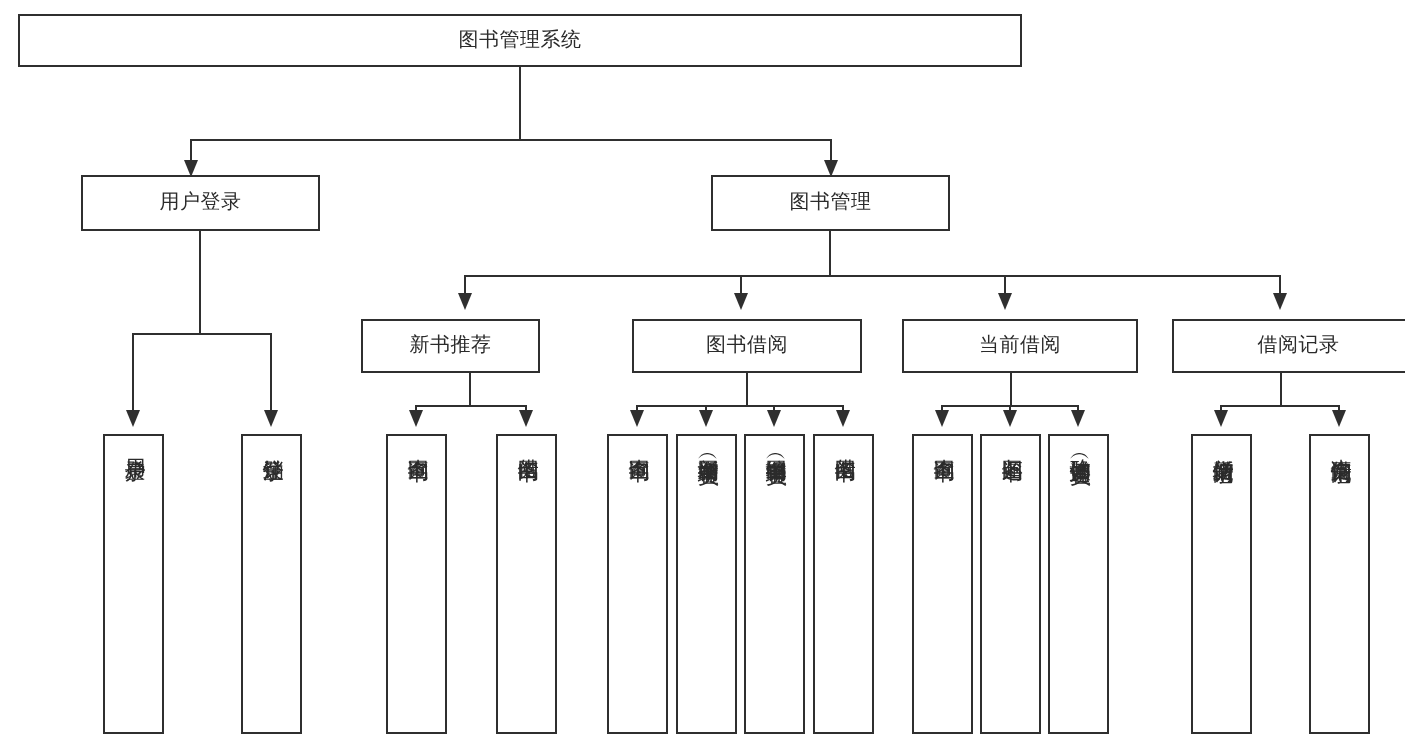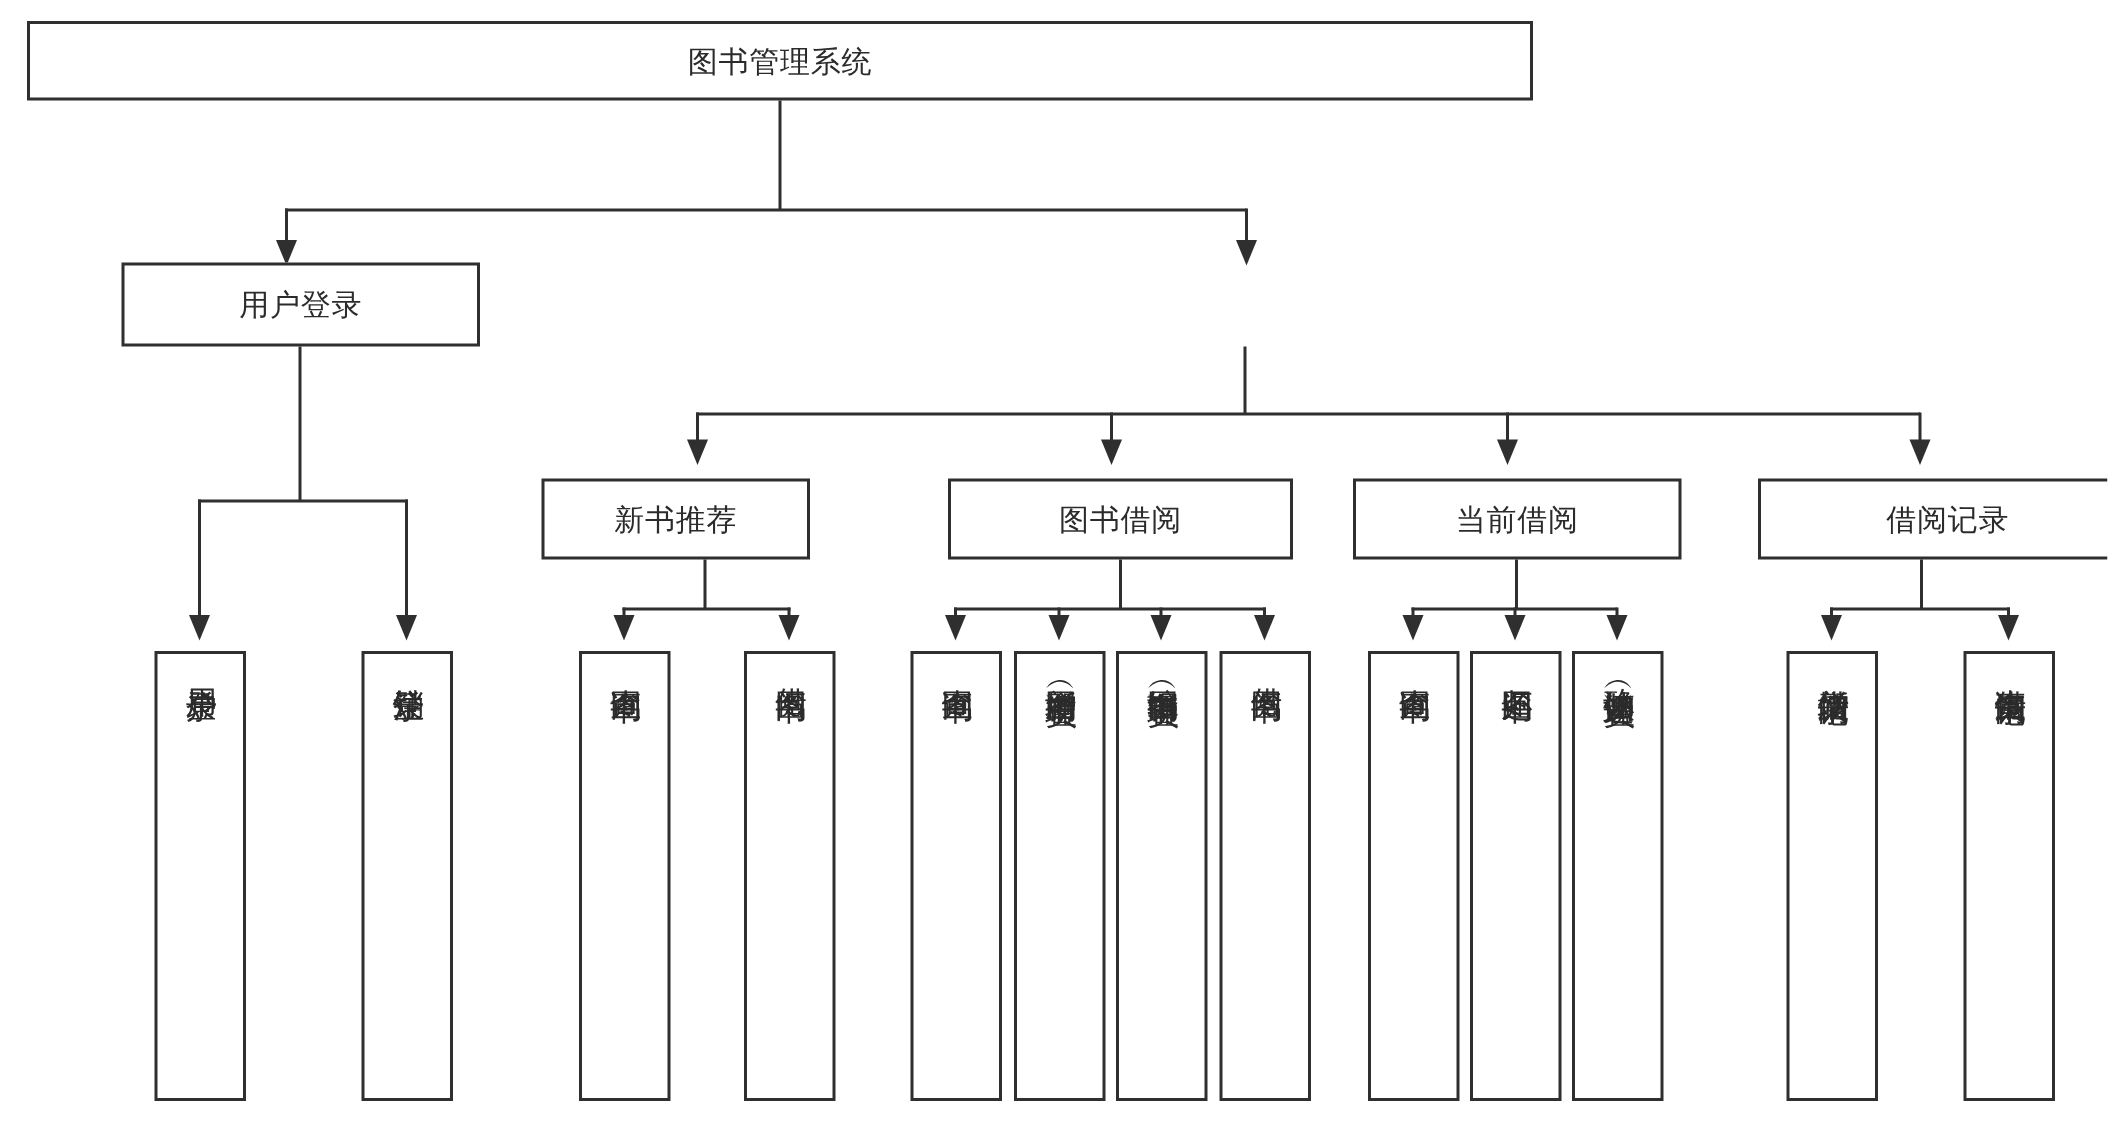--- a/index.html
+++ b/index.html
@@ -11,20 +11,21 @@
   body {
     font-family: "DejaVu Sans", "Liberation Sans", sans-serif;
     color: #2b2b2b;
   }
   #canvas {
     position: relative;
     width: 1405px;
     height: 747px;
     background: #ffffff;
     overflow: hidden;
+    font-family: Liberation Mono, monospace;
   }
   
   .node {
     position: absolute;
     box-sizing: border-box;
     background: #ffffff;
     border: 2px solid #2f2f2f;
     display: flex;
     align-items: center;
     justify-content: center;
@@ -103,20 +104,23 @@
 
   <div class="edge hline" style="left:190px; top:139px; width:641px;"></div>
 
   <div class="edge vline" style="left:190px; top:139px; height:25px;"></div>
   <div class="arrow" style="left:184px; top:160px;"></div>
   <div class="edge vline" style="left:830px; top:139px; height:25px;"></div>
   <div class="arrow" style="left:824px; top:160px;"></div>
 
   <div class="node lvl1" style="left:81px; top:175px; width:239px;">
     <span class="label">用户登录</span>
+  </div>
+  <div class="node lvl1" style="left:711px; top:175px; width:239px;">
+    <span class="label">图书管理</span>
   </div>
 
   <div class="edge vline" style="left:199px; top:231px; height:103px;"></div>
   <div class="edge hline" style="left:132px; top:333px; width:140px;"></div>
   <div class="edge vline" style="left:132px; top:333px; height:82px;"></div>
   <div class="arrow" style="left:126px; top:410px;"></div>
   <div class="edge vline" style="left:270px; top:333px; height:82px;"></div>
   <div class="arrow" style="left:264px; top:410px;"></div>
 
   <div class="edge vline" style="left:829px; top:231px; height:45px;"></div>
@@ -129,21 +133,21 @@
   <div class="arrow" style="left:998px; top:293px;"></div>
   <div class="edge vline" style="left:1279px; top:275px; height:22px;"></div>
   <div class="arrow" style="left:1273px; top:293px;"></div>
 
   <div class="node lvl2" style="left:361px; top:319px; width:179px;">
     <span class="label">新书推荐</span>
   </div>
   <div class="node lvl2" style="left:632px; top:319px; width:230px;justify-content:center;">
     <span class="label">图书借阅</span>
   </div>
-  <div class="node lvl2" style="left:902px; top:319px; width:219px;">
+  <div class="node lvl2" style="left:902px; top:319px; width:236px;">
     <span class="label">当前借阅</span>
   </div>
   <div class="node lvl2" style="left:1172px; top:319px; width:253px;">
     <span class="label">借阅记录</span>
   </div>
 
   <div class="edge vline" style="left:469px; top:373px; height:33px;"></div>
   <div class="edge hline" style="left:415px; top:405px; width:112px;"></div>
   <div class="edge vline" style="left:415px; top:405px; height:10px;"></div>
   <div class="arrow" style="left:409px; top:410px;"></div>

